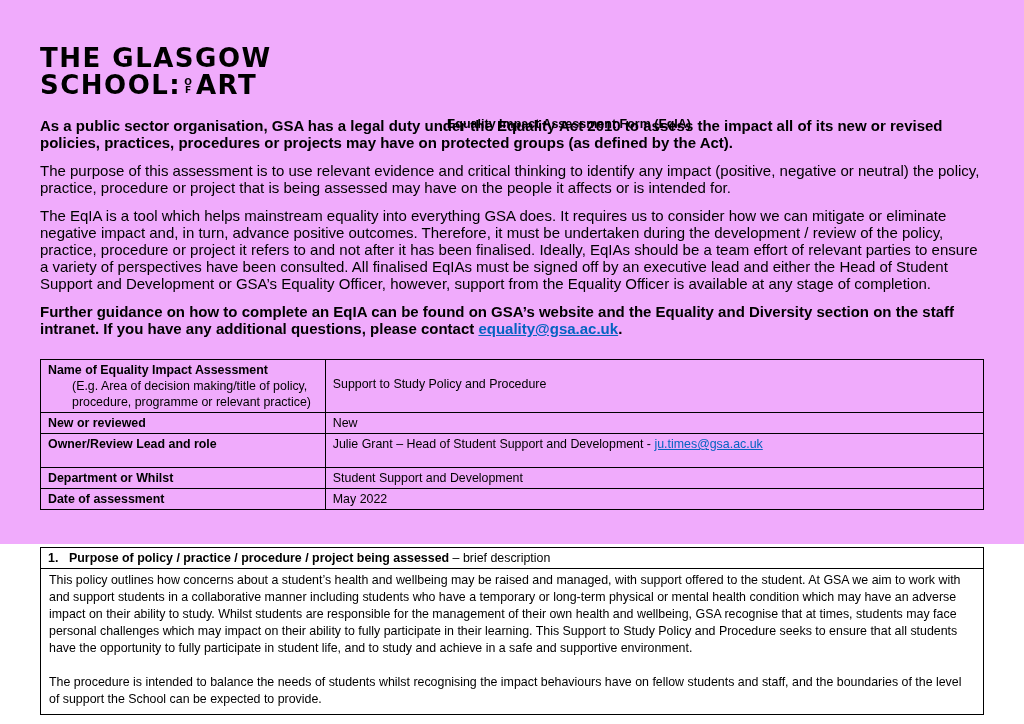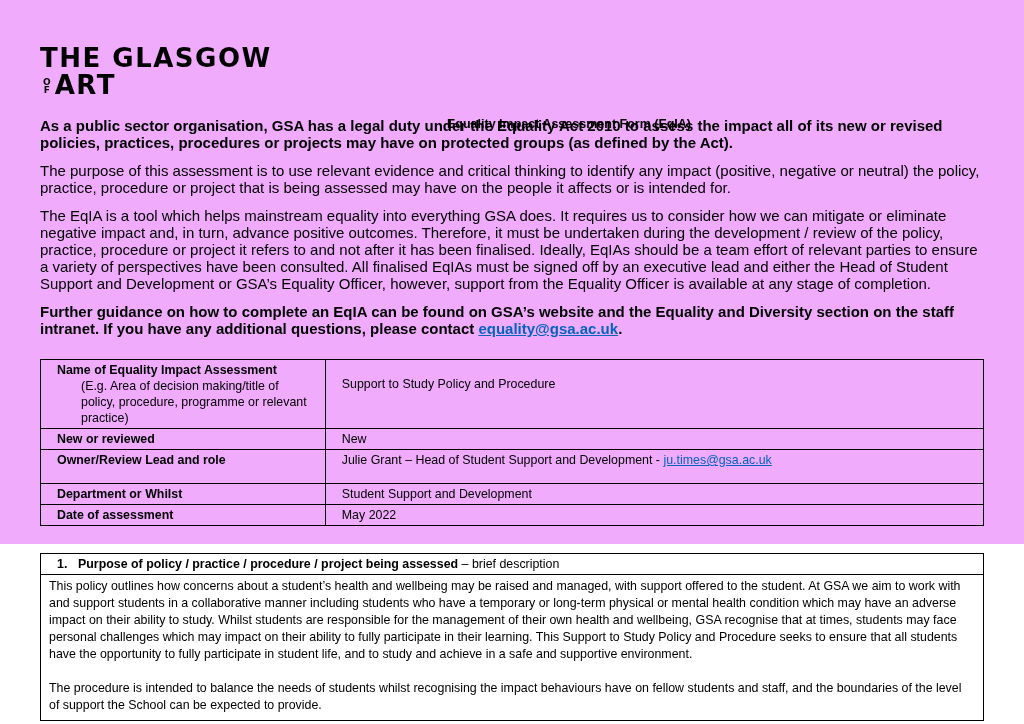--- a/index.html
+++ b/index.html
@@ -34,47 +34,48 @@
     font-weight:bold; font-size:12.5px;margin-top:46px;
   }
 
   
   .intro p { font-size:15px; line-height:17px; margin-bottom:11px; }
   .intro p.b { font-weight:bold; }
   a.doclink { color:var(--link, #0563C1); text-decoration:underline; cursor:pointer; }
 
   
   table { width:100%; border-collapse:collapse; table-layout:fixed; }
-  td { border:1px solid #000; padding:2px 16px; font-size:12.4px;
+  td { border:1px solid #000; padding:2px 7px; font-size:12.4px;
        line-height:16px; vertical-align:top; word-wrap:break-word; }
   .info-table { margin-top:22px; }
   .info-table col.c1 { width:30.2%; }
   .info-table col.c2 { width:69.8%; }
   .info-table .lbl { font-weight:bold; }
   .info-table .sub { font-weight:normal;margin-left:24px; }
   .info-table .tall-row td { height:50px; }
   .info-table .mid-row td { height:34px;margin-left:37px; }
 
-  .section-table { margin-top:27px; }
+  .section-table { margin-top:37px; }
   .section-heading { font-weight:bold; }
   .section-heading .num { display:inline-block; width:21px; }
   .section-heading .rest { font-weight:normal; }
   .section-body td { padding:3px 8px 6px 8px; line-height:17px; }
   .section-body p.gap { height:17px; }
 </style>
 </head>
 <body>
 
 <div class="page">
   <div class="content">
 
     <div class="header">
       <div class="logo">
         <div>THE GLASGOW</div>
         <div class="l2">
+          <span>SCHOOL:</span>
           <span class="of-stack">
             <span>O</span>
             <span>F</span>
           </span>
           <span>ART</span>
         </div>
       </div>
       <div class="doc-title">Equality Impact Assessment Form (EqIA)</div>
     </div>
 

